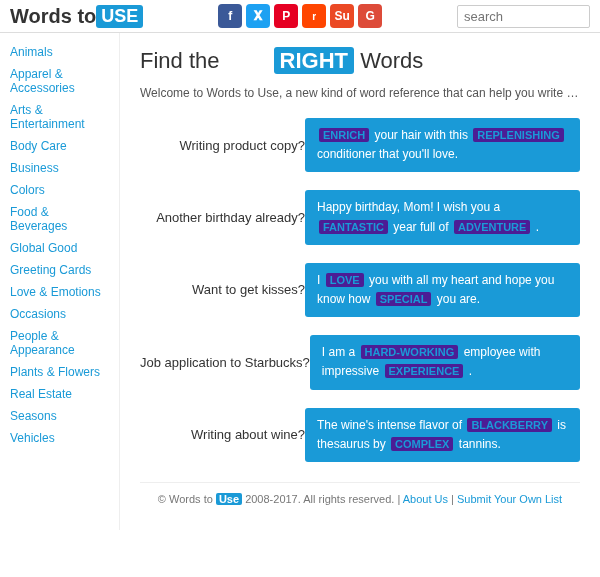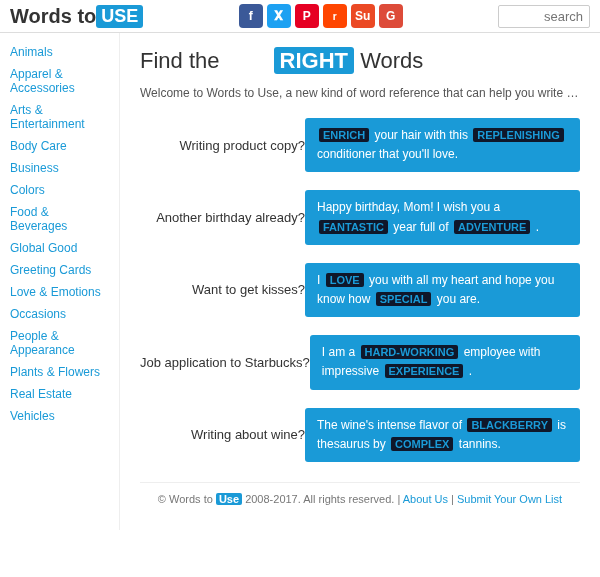--- a/index.html
+++ b/index.html
@@ -53,24 +53,23 @@
     .tw { background: #1da1f2; }
     .pin { background: #e60023; }
     .reddit { background: #ff4500; }
     .stumble { background: #eb4924; }
     .gplus { background: #dd4b39; }
     #search-box {
       border: 1px solid #ccc;
       padding: 3px 6px;
       font-size: 13px;
       color: #999;
-      width: 92px;
+      width: 133px;
       border-radius: 2px;
       outline: none;
-      text-align: right;
     }
 
     
     #layout {
       display: flex;
     }
 
     
     #sidebar {
       width: 120px;
@@ -135,21 +134,21 @@
     .example-sentence {
       background: #1a9ad7;
       color: #fff;
       padding: 8px 12px;
       border-radius: 3px;
       font-size: 12px;
       line-height: 1.6;
       flex: 1;
     }
     .example-sentence .keyword {
-      background: #0f172a;
+      background: #4c1d95;
       color: #1a9ad7;
       font-weight: bold;
       padding: 1px 4px;
       border-radius: 2px;
       font-size: 11px;
       text-transform: uppercase;
       margin: 16px 2px;
     }
 
     
@@ -202,20 +201,21 @@
     <a class="sidebar-item">Business</a>
     <a class="sidebar-item">Colors</a>
     <a class="sidebar-item">Food &amp; Beverages</a>
     <a class="sidebar-item">Global Good</a>
     <a class="sidebar-item">Greeting Cards</a>
     <a class="sidebar-item">Love &amp; Emotions</a>
     <a class="sidebar-item">Occasions</a>
     <a class="sidebar-item">People &amp; Appearance</a>
     <a class="sidebar-item">Plants &amp; Flowers</a>
     <a class="sidebar-item">Real Estate</a>
+    <a class="sidebar-item">Seasons</a>
     <a class="sidebar-item">Vehicles</a>
   </nav>
 
   <main id="main">
     <h1 id="page-title">
       Find the <span class="highlight">RIGHT</span> Words
     </h1>
     <p id="intro-text">Welcome to Words to Use, a new kind of word reference that can help you write about anything! Unlike a thesaurus, which gro their meaning, we group subject-related words by parts of speech. Confused? Take a look at how our method of word associ</p>
 
     <div class="example-row">

